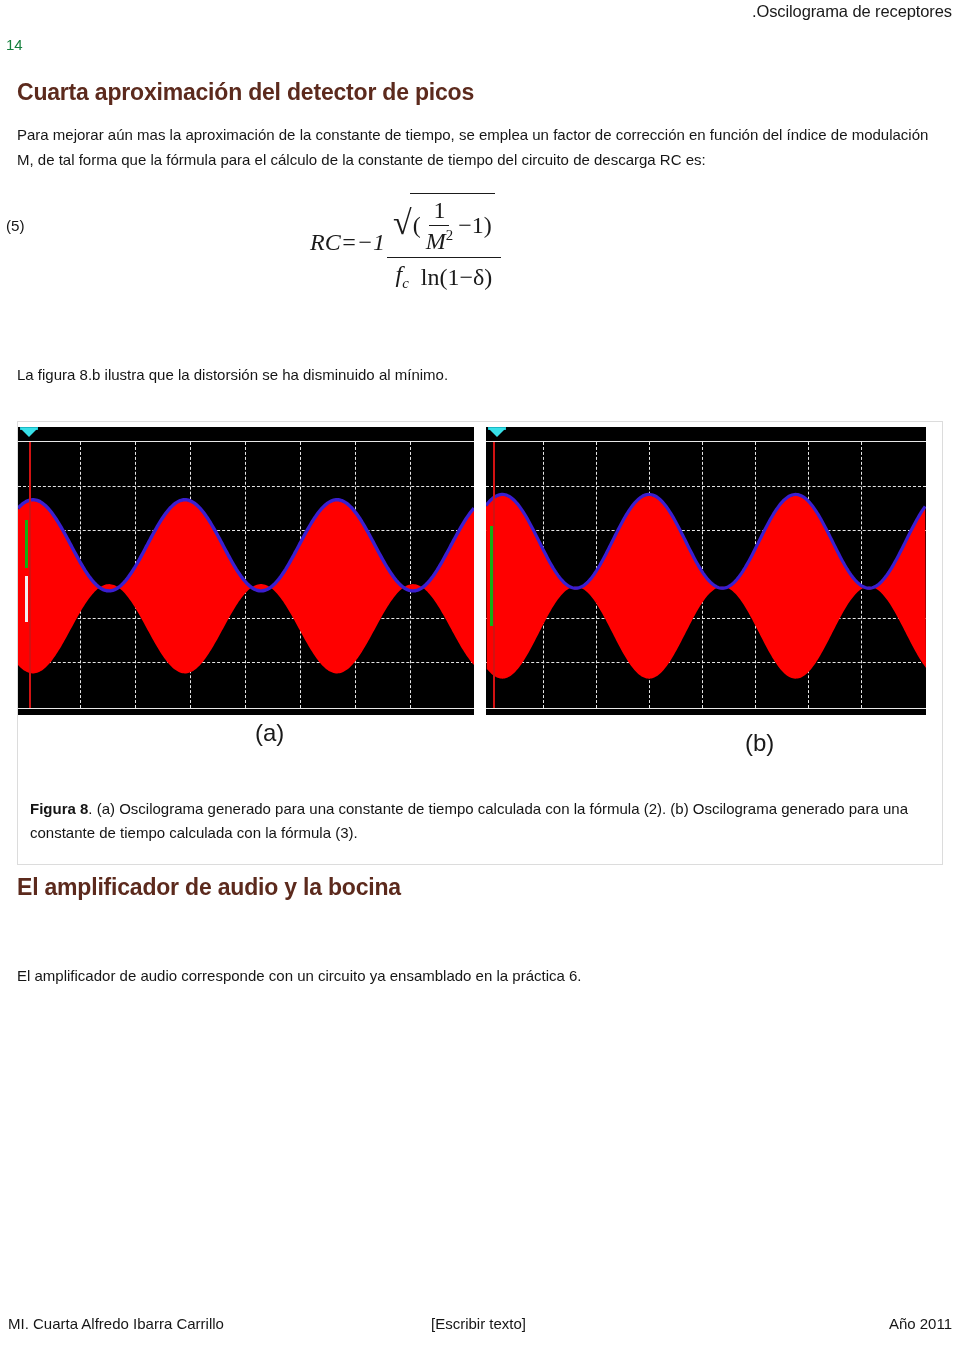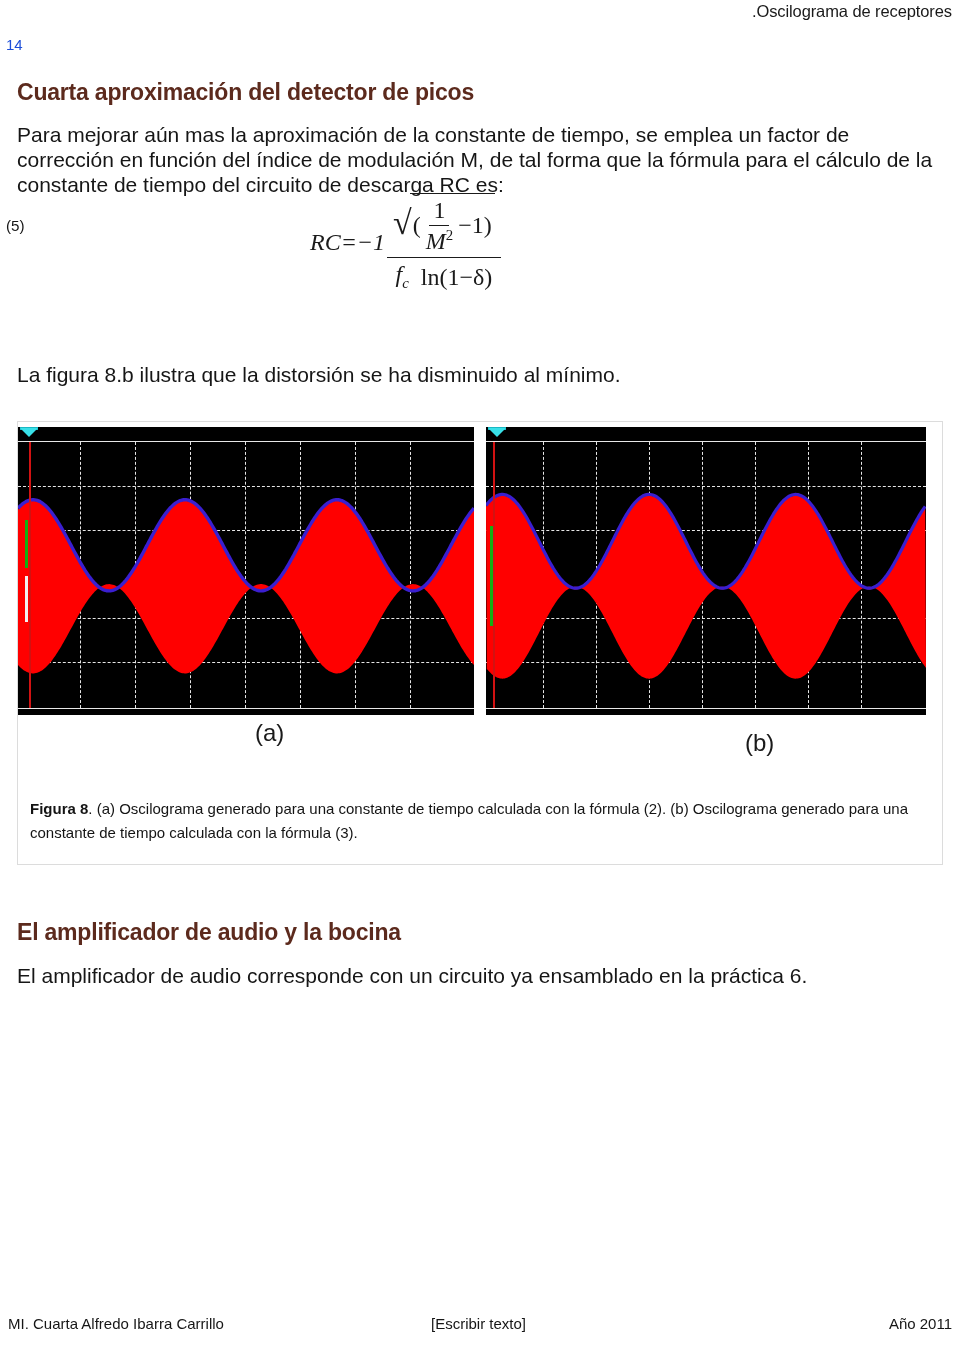--- a/index.html
+++ b/index.html
@@ -38,42 +38,42 @@
     line-height: 22px;
     font-weight: bold;
     color: #111111;
     letter-spacing: -0.1px;
   }
   .page-number {
     position: absolute;
     top: 36px;
     left: 6px;
     font-size: 15px;
-    color: #1d4ed8;
+    color: #15803d;
   }
 
   
   .section-heading {
     position: absolute;
     left: 17px;
     font-size: 23px;
     font-weight: bold;
     color: #5c2a1d;
     letter-spacing: -0.2px;
     white-space: nowrap;
   }
   #heading-cuarta { top: 79px; }
-  #heading-amplificador { top: 919px; }
+  #heading-amplificador { top: 874px; }
 
   
   .body-par {
     position: absolute;
     left: 17px;
     width: 928px;
-    font-size: 21px;
+    font-size: 15px;
     line-height: 25px;
     color: #161616;
     text-align: left;
   }
   #par-intro { top: 122px; }
   #par-figura { top: 362px; }
   #par-amp { top: 963px; }
 
   
   .eq-number {

